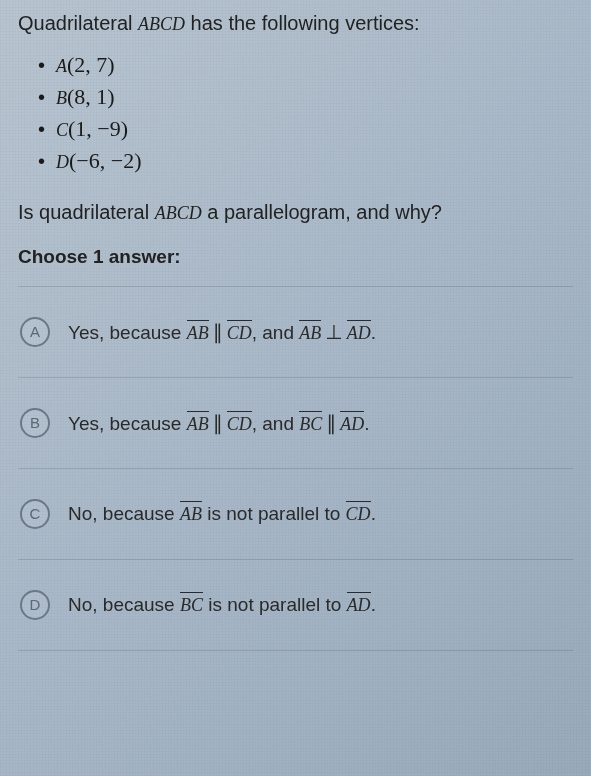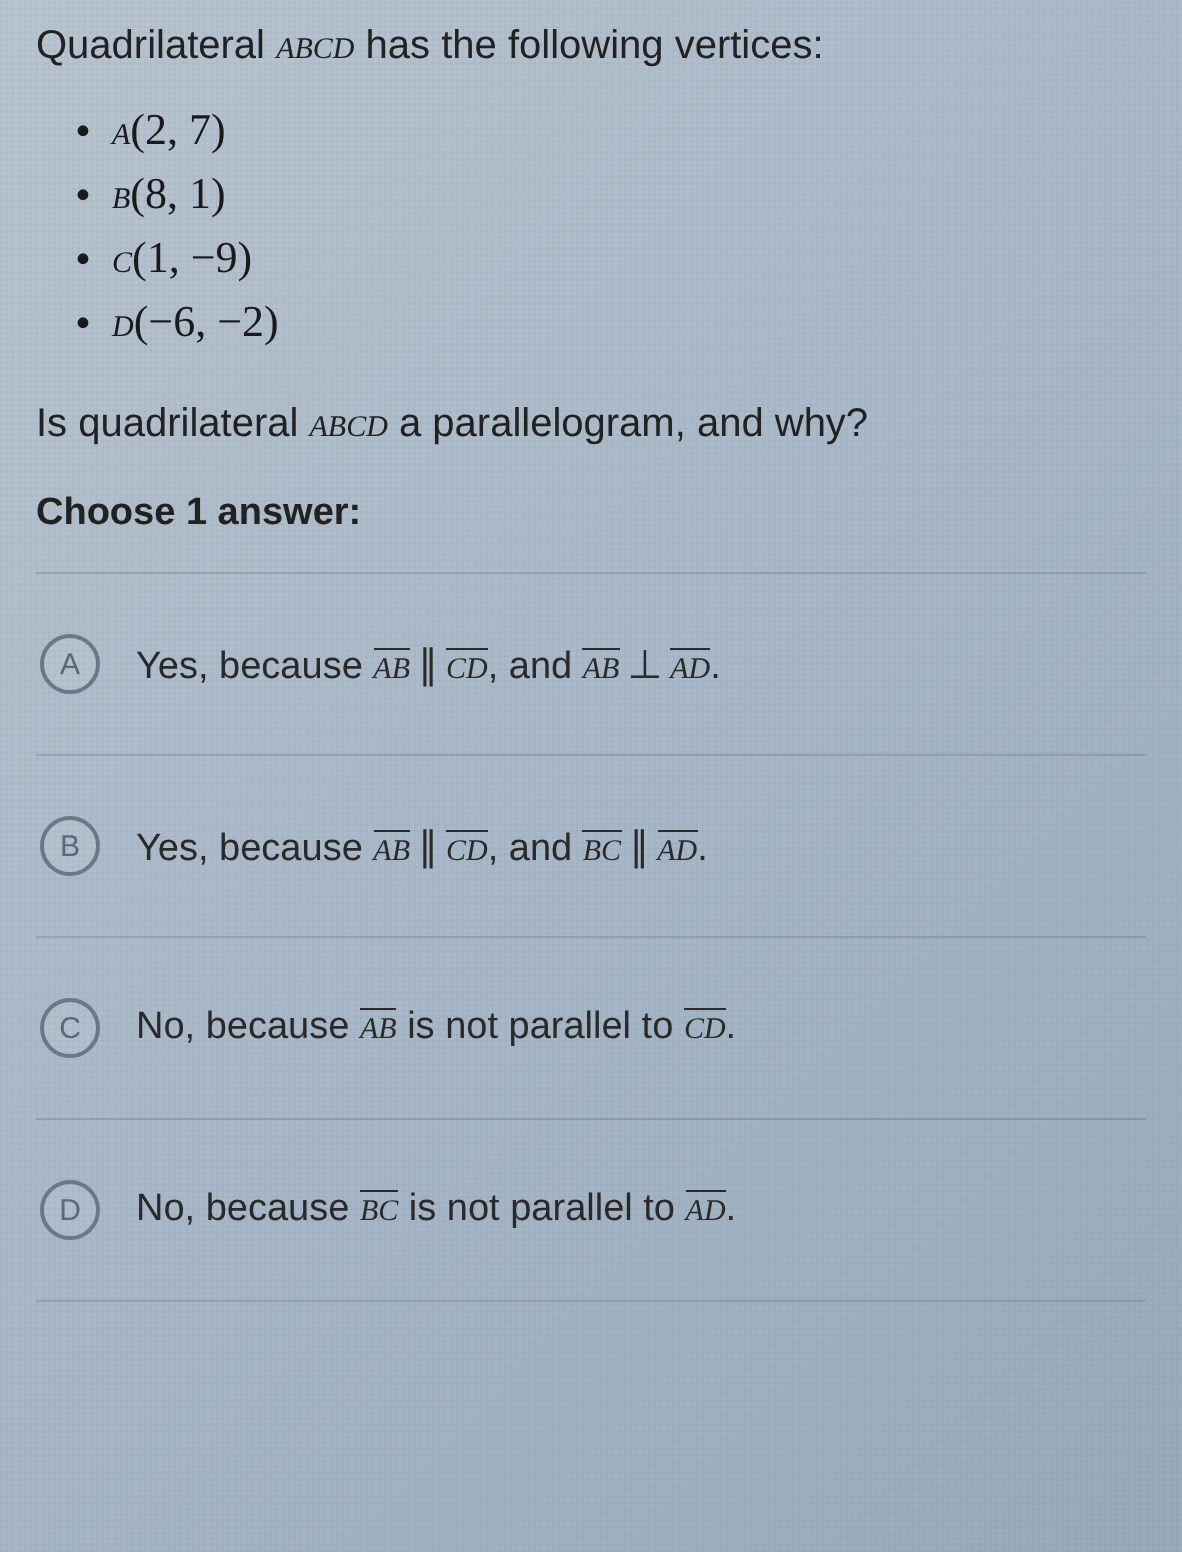--- a/index.html
+++ b/index.html
@@ -16,21 +16,21 @@
   body::before {
     content: "";
     position: absolute;
     inset: 0;
     background-image:
       repeating-linear-gradient(0deg, rgba(0,0,0,0.02) 0 1px, transparent 1px 3px),
       repeating-linear-gradient(90deg, rgba(0,0,0,0.02) 0 1px, transparent 1px 3px);
     pointer-events: none;
   }
   .question-intro { font-size: 20px; color: #222; margin-bottom: 14px; }
-  .math-i { font-family: "Times New Roman", serif; font-style: italic; font-size: 15px; }
+  .math-i { font-family: "Times New Roman", serif; font-style: italic; font-size: 18px; }
   .math-n { font-family: "Times New Roman", serif; font-style: normal; font-size: 22px; }
   .vertex-list { list-style: none; padding-left: 38px; margin-bottom: 24px; }
   .vertex-list li { font-size: 22px; line-height: 1.45; color: #1a1a1a; }
   .vertex-list li::before { content: "•"; display: inline-block; width: 18px; margin-left: -18px; font-size: 20px; }
   .question-main { font-size: 20px; color: #222; margin-bottom: 22px; }
   .choose-label { font-size: 19px; font-weight: 600; color: #222; margin-bottom: 18px; }
   .answers { }
   .answer-row {
     border-top: 1px solid rgba(0,0,0,0.12);
     padding: 30px 6px 30px 2px;

